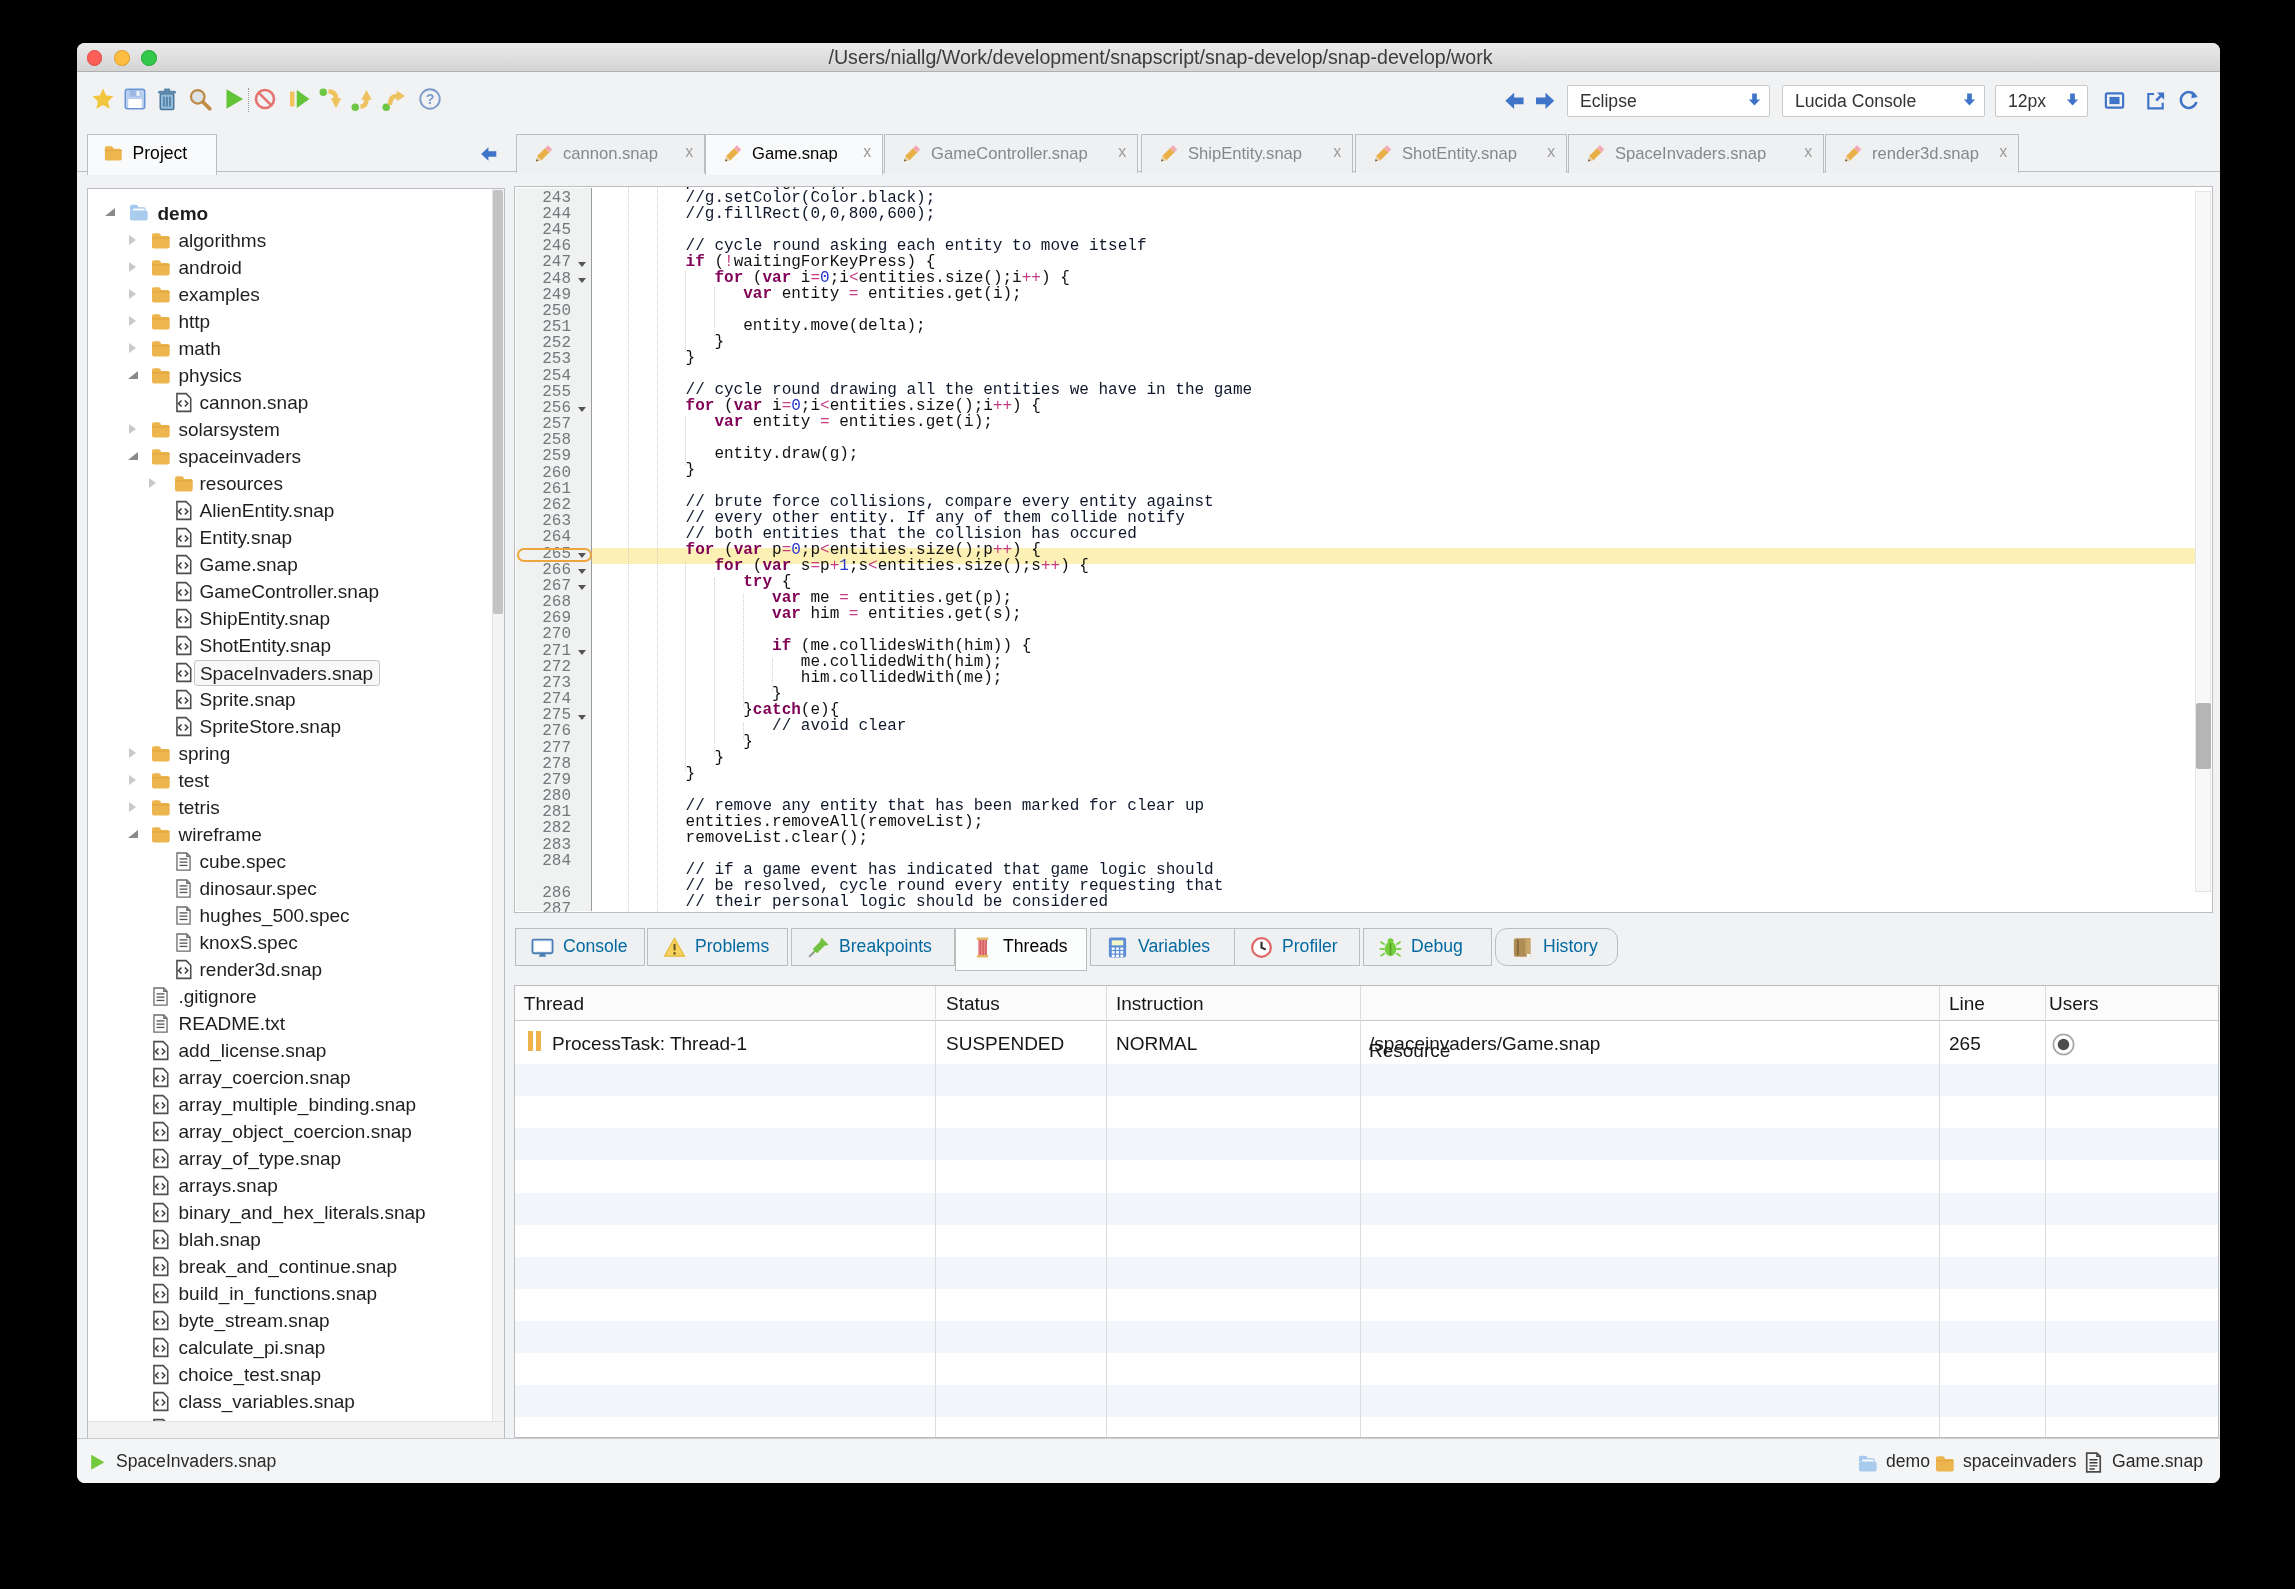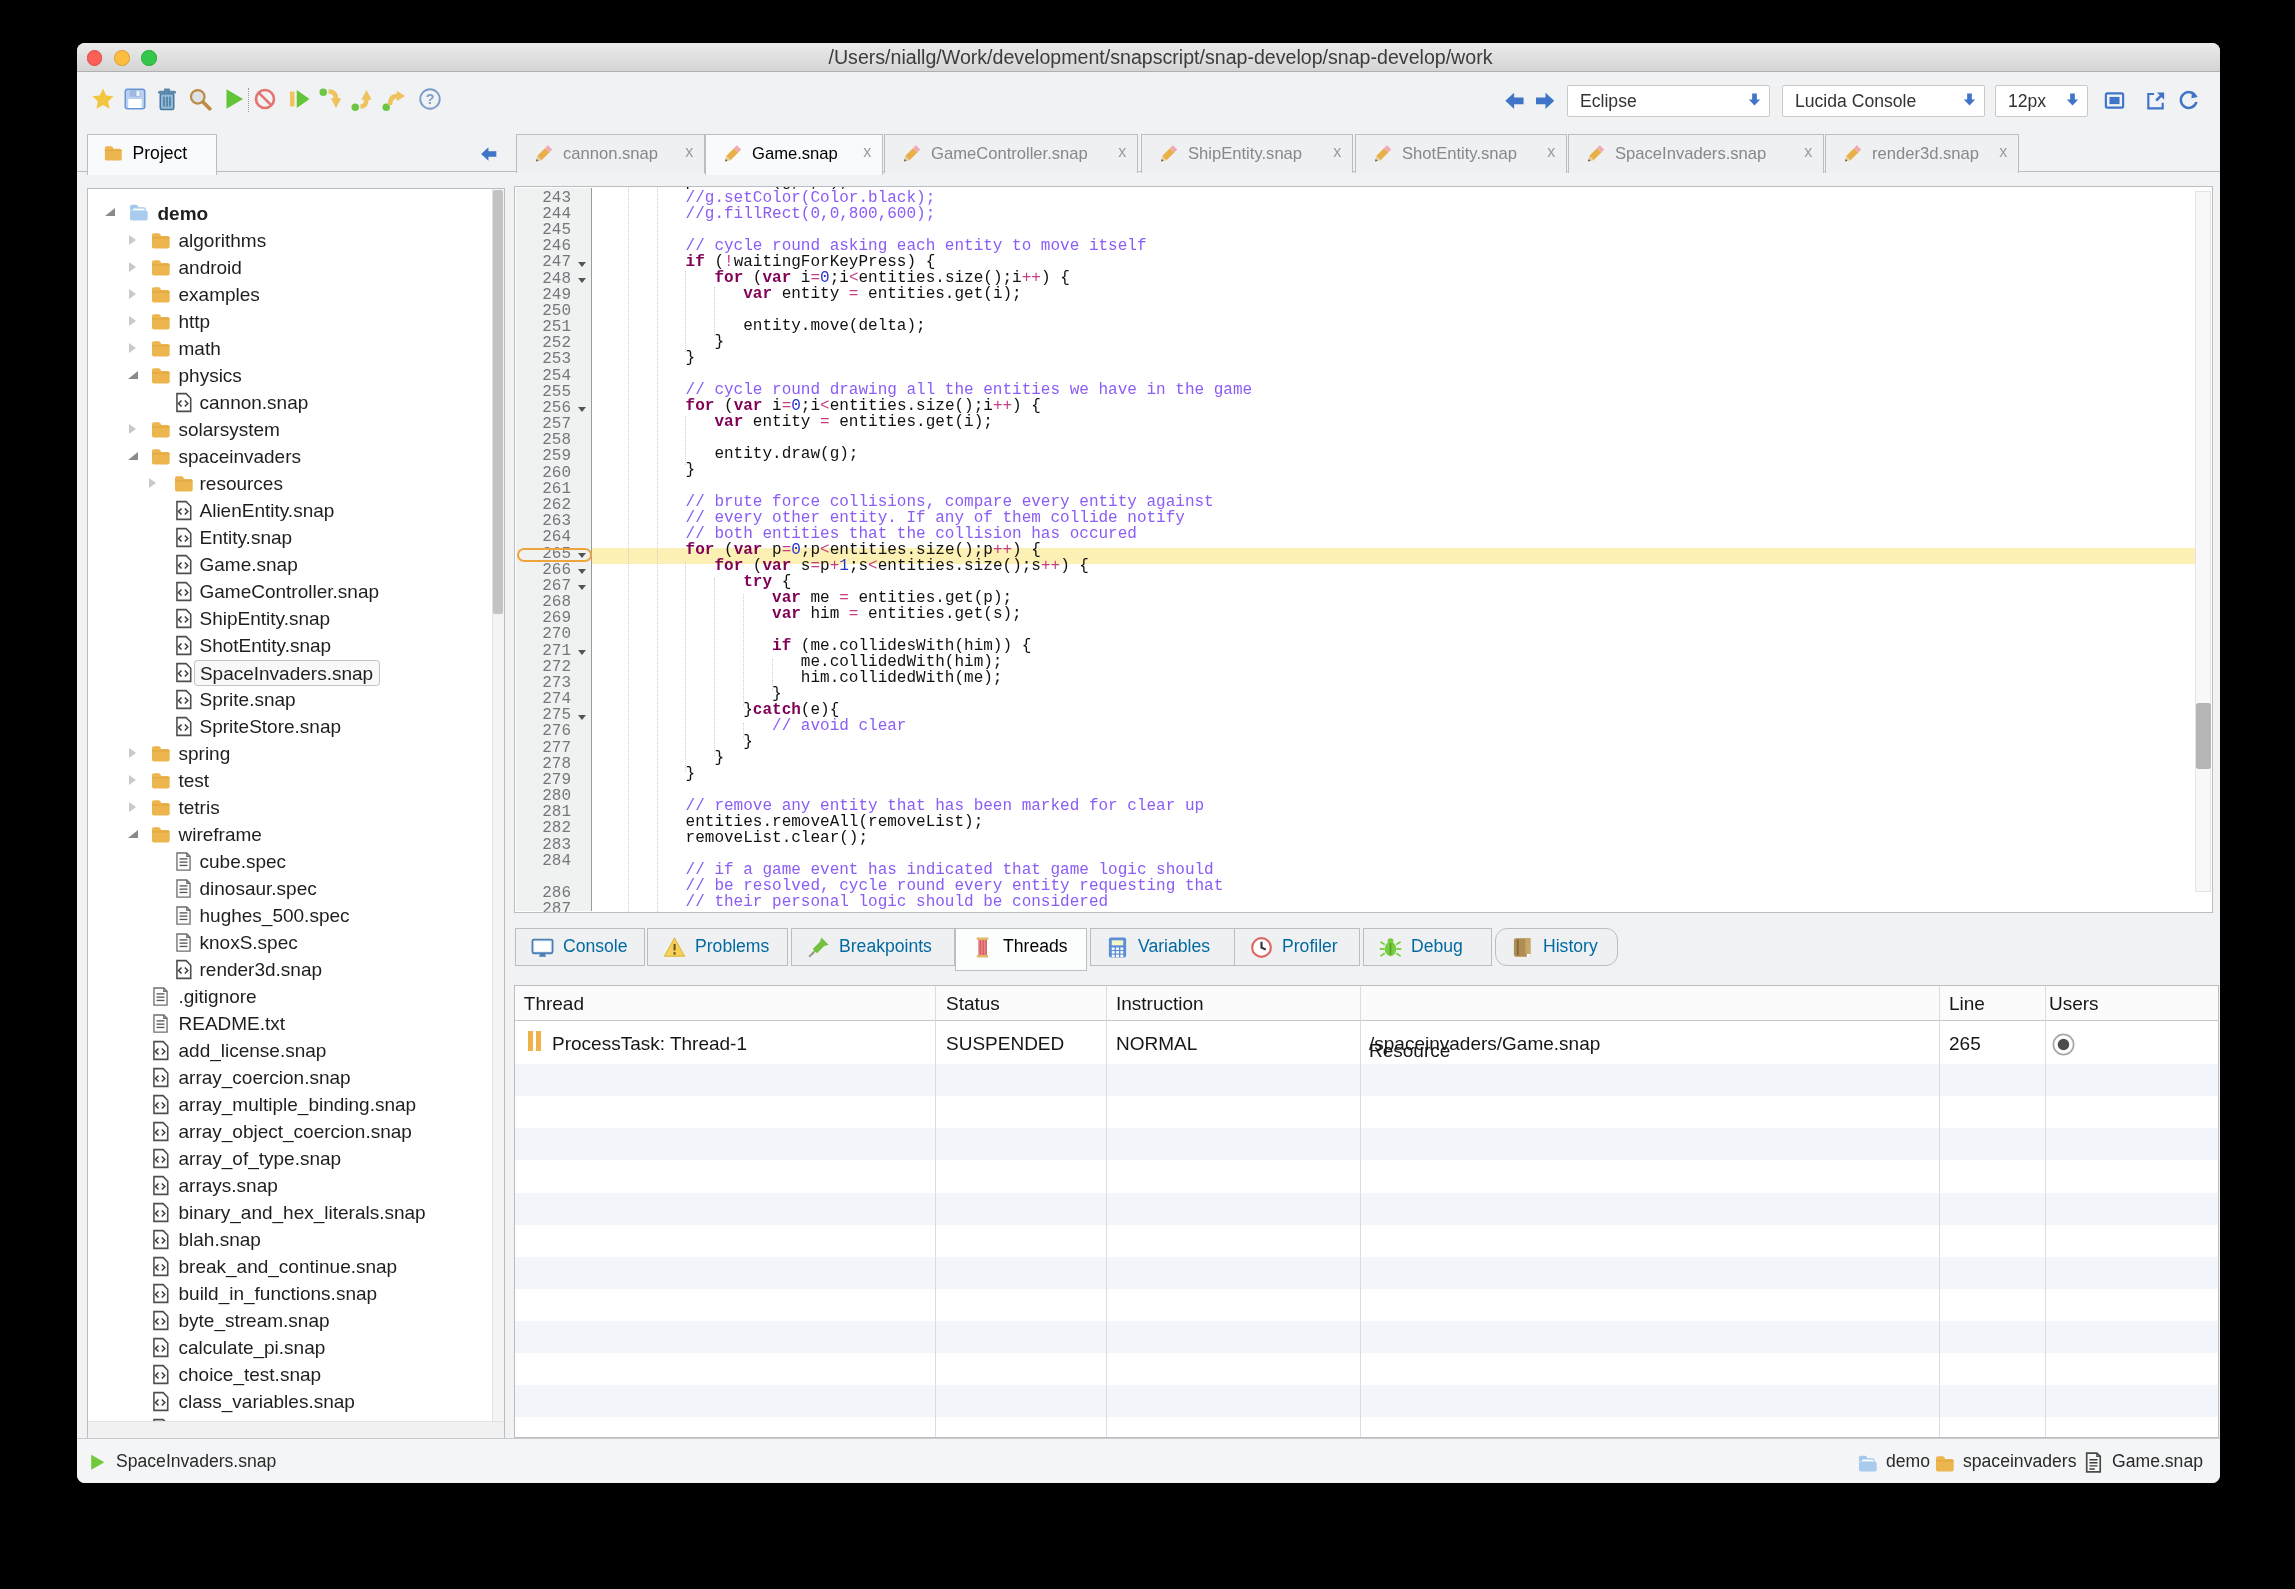--- a/index.html
+++ b/index.html
@@ -15,21 +15,21 @@
 .tabx{position:absolute;right:10.8px;top:8px;font-size:16px;color:#9a9a9a;}
 .strip{position:absolute;left:0;top:128px;width:2143px;height:1.4px;background:#bbbdc0;}
 .panel{position:absolute;background:#fff;border:1.4px solid #babdc1;}
 .trow{position:absolute;height:27px;line-height:27px;font-size:19px;color:#1e1e1e;white-space:nowrap;}
 #code{position:absolute;left:0;top:0;font-family:"Liberation Mono",monospace;font-size:16px;line-height:16px;white-space:pre;color:#111;}
 #gut{position:absolute;left:0.7px;top:0.7px;width:76px;height:723px;background:#f0f1f1;border-right:1.4px solid #9b9b9b;}
 .gn{position:absolute;left:0;width:56px;text-align:right;font-family:"Liberation Mono",monospace;font-size:16px;color:#74787c;line-height:16px;}
 .fold{position:absolute;left:63px;width:0;height:0;border-left:4.7px solid transparent;border-right:4.7px solid transparent;border-top:5.4px solid #555;}
 .guide{position:absolute;width:0;border-left:1.4px dotted #cfcfcf;}
 .k{color:#7f0055;font-weight:bold}
-.c{color:#8b5cf6}
+.c{color:#0f172a}
 .o{color:#c43c84}
 .n{color:#2733cd}
 .btab{position:absolute;top:885px;height:38px;background:#eff0f1;border:1.4px solid #bbbdc0;font-size:17.6px;color:#0369a1;}
 .btab.act{background:#fcfdfd;color:#000;height:43px;z-index:5;}
 .bticon{position:absolute;left:15px;top:7.4px;width:23px;height:23px;}
 .cell{position:absolute;font-size:19px;color:#161616;white-space:nowrap;}
 .vline{position:absolute;width:1.4px;background:#dadde0;}
 .stripe{position:absolute;left:438px;width:1702px;height:32px;background:#f2f5fa;}
 #sbar{position:absolute;left:0;top:1395px;width:2143px;height:45px;background:#f4f5f6;border-top:1.4px solid #c8cacc;font-size:17.6px;color:#2a2a2a;}
 </style></head>

